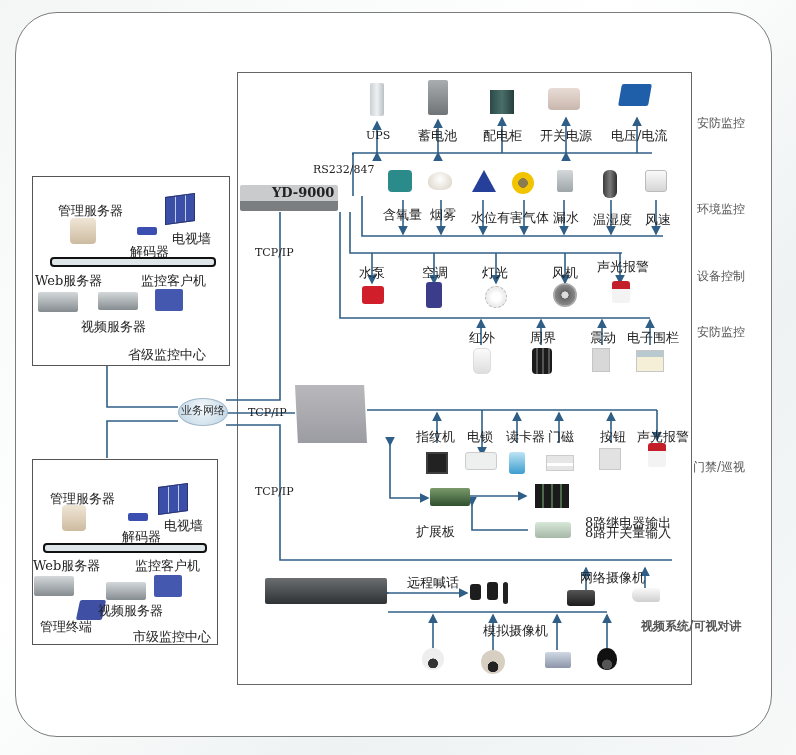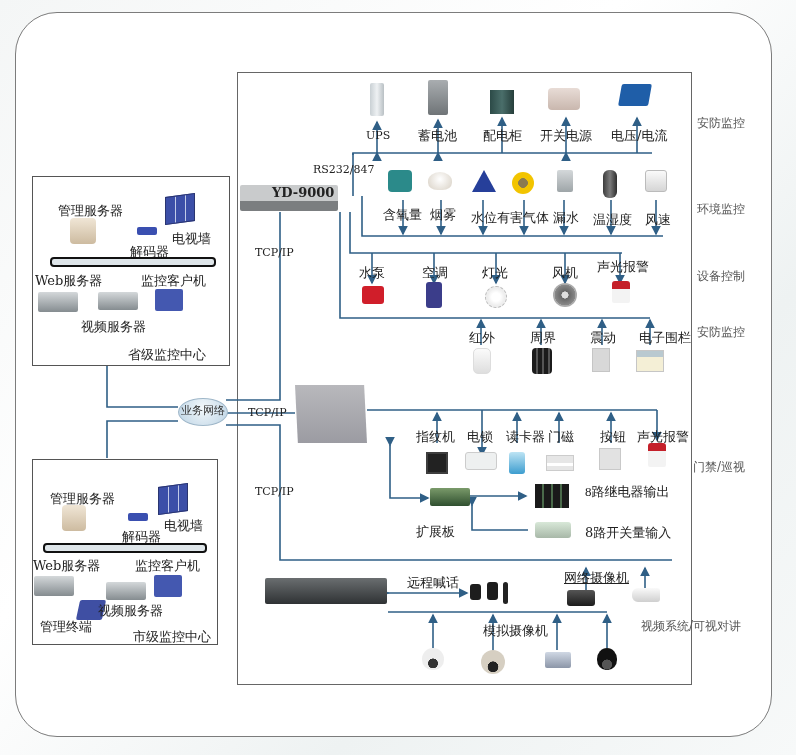--- a/index.html
+++ b/index.html
@@ -148,21 +148,21 @@
     <path d="M557,650 L557,615" marker-end="url(#ah)"></path>
     <path d="M607,648 L607,615" marker-end="url(#ah)"></path>
   </g>
 </svg>
 
 <div class="cat" style="left:697px;top:117px;">安防监控</div>
 <div class="cat" style="left:697px;top:203px;">环境监控</div>
 <div class="cat" style="left:697px;top:270px;">设备控制</div>
 <div class="cat" style="left:697px;top:326px;">安防监控</div>
 <div class="cat" style="left:693px;top:461px;">门禁/巡视</div>
-<div class="cat" style="left:641px;top:620px;">视频系统/可视对讲</div>
+<div class="cat" style="left:641px;top:620px;font-weight:bold;">视频系统/可视对讲</div>
 
 <div class="dev ups" style="left:370px;top:83px;width:14px;height:33px;"></div>
 <div class="dev battery" style="left:428px;top:80px;width:20px;height:35px;"></div>
 <div class="dev cabinet" style="left:490px;top:90px;width:24px;height:24px;"></div>
 <div class="dev psu" style="left:548px;top:88px;width:32px;height:22px;"></div>
 <div class="dev volt" style="left:620px;top:84px;width:30px;height:22px;"></div>
 <div class="lbl small" style="left:366px;top:130px;">UPS</div>
 <div class="lbl" style="left:418px;top:129px;">蓄电池</div>
 <div class="lbl" style="left:483px;top:129px;">配电柜</div>
 <div class="lbl" style="left:540px;top:129px;">开关电源</div>
@@ -195,21 +195,21 @@
 <div class="lbl" style="left:597px;top:260px;">声光报警</div>
 <div class="dev pump" style="left:362px;top:286px;width:22px;height:18px;"></div>
 <div class="dev aircon" style="left:426px;top:282px;width:16px;height:26px;"></div>
 <div class="dev light" style="left:485px;top:286px;width:22px;height:22px;"></div>
 <div class="dev fan" style="left:553px;top:283px;width:24px;height:24px;"></div>
 <div class="dev alarm" style="left:612px;top:281px;width:18px;height:22px;"></div>
 
 <div class="lbl" style="left:469px;top:331px;">红外</div>
 <div class="lbl" style="left:530px;top:331px;">周界</div>
 <div class="lbl" style="left:590px;top:331px;">震动</div>
-<div class="lbl" style="left:627px;top:331px;margin-left:12px;">电子围栏</div>
+<div class="lbl" style="left:627px;top:331px;">电子围栏</div>
 <div class="dev ir" style="left:473px;top:348px;width:18px;height:26px;"></div>
 <div class="dev perimeter" style="left:532px;top:348px;width:20px;height:26px;"></div>
 <div class="dev vibration" style="left:592px;top:348px;width:18px;height:24px;"></div>
 <div class="dev fence" style="left:636px;top:350px;width:28px;height:22px;"></div>
 
 <div class="panel" style="left:32px;top:176px;width:198px;height:190px;"></div>
 <div class="lbl" style="left:58px;top:204px;">管理服务器</div>
 <div class="dev mgmt-srv" style="left:70px;top:218px;width:26px;height:26px;"></div>
 <div class="dev tvwall" style="left:165px;top:195px;width:30px;height:28px;"></div>
 <div class="lbl" style="left:172px;top:232px;">电视墙</div>
@@ -257,29 +257,29 @@
 <div class="dev fingerprint" style="left:426px;top:452px;width:22px;height:22px;"></div>
 <div class="dev elock" style="left:465px;top:452px;width:32px;height:18px;"></div>
 <div class="dev cardreader" style="left:509px;top:452px;width:16px;height:22px;"></div>
 <div class="dev doormag" style="left:546px;top:455px;width:28px;height:16px;"></div>
 <div class="dev button-dev" style="left:599px;top:448px;width:22px;height:22px;"></div>
 <div class="dev alarm" style="left:648px;top:443px;width:18px;height:24px;"></div>
 
 <div class="dev expboard" style="left:430px;top:488px;width:40px;height:18px;"></div>
 <div class="lbl" style="left:416px;top:525px;">扩展板</div>
 <div class="dev relay" style="left:535px;top:484px;width:34px;height:24px;"></div>
-<div class="lbl" style="left:585px;top:485px;font-family:Liberation Serif, serif;">8路继电器输出</div>
+<div class="lbl" style="left:585px;top:516px;">8路继电器输出</div>
 <div class="dev switchin" style="left:535px;top:522px;width:36px;height:16px;"></div>
 <div class="lbl" style="left:585px;top:526px;">8路开关量输入</div>
 
 <div class="dev dvr" style="left:265px;top:578px;width:122px;height:26px;"></div>
 <div class="lbl" style="left:407px;top:576px;">远程喊话</div>
 <div class="dev speaker" style="left:470px;top:584px;width:11px;height:16px;"></div>
 <div class="dev speaker" style="left:487px;top:582px;width:11px;height:18px;"></div>
 <div class="dev mic" style="left:503px;top:582px;width:5px;height:22px;"></div>
-<div class="lbl" style="left:564px;top:571px;text-decoration:underline;">网络摄像机</div>
+<div class="lbl" style="left:580px;top:571px;">网络摄像机</div>
 <div class="dev netcam1" style="left:567px;top:590px;width:28px;height:16px;"></div>
 <div class="dev netcam2" style="left:632px;top:588px;width:28px;height:14px;"></div>
 <div class="lbl" style="left:483px;top:624px;">模拟摄像机</div>
 <div class="dev dome-w" style="left:422px;top:648px;width:22px;height:22px;"></div>
 <div class="dev dome-b" style="left:481px;top:650px;width:24px;height:24px;"></div>
 <div class="dev boxcam" style="left:545px;top:652px;width:26px;height:16px;"></div>
 <div class="dev dome-k" style="left:597px;top:648px;width:20px;height:22px;"></div>
 
 </body></html>

